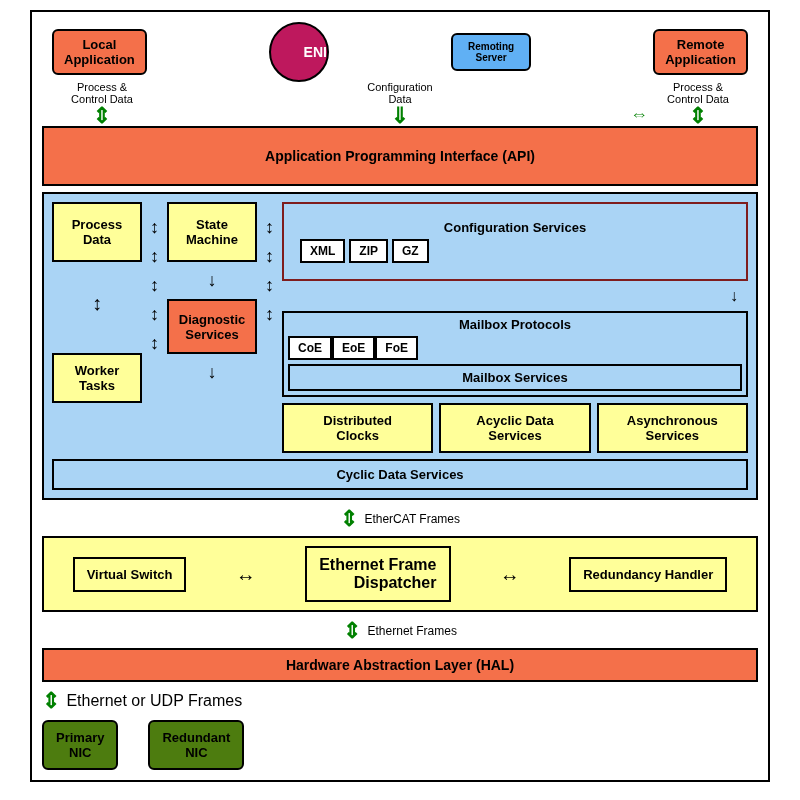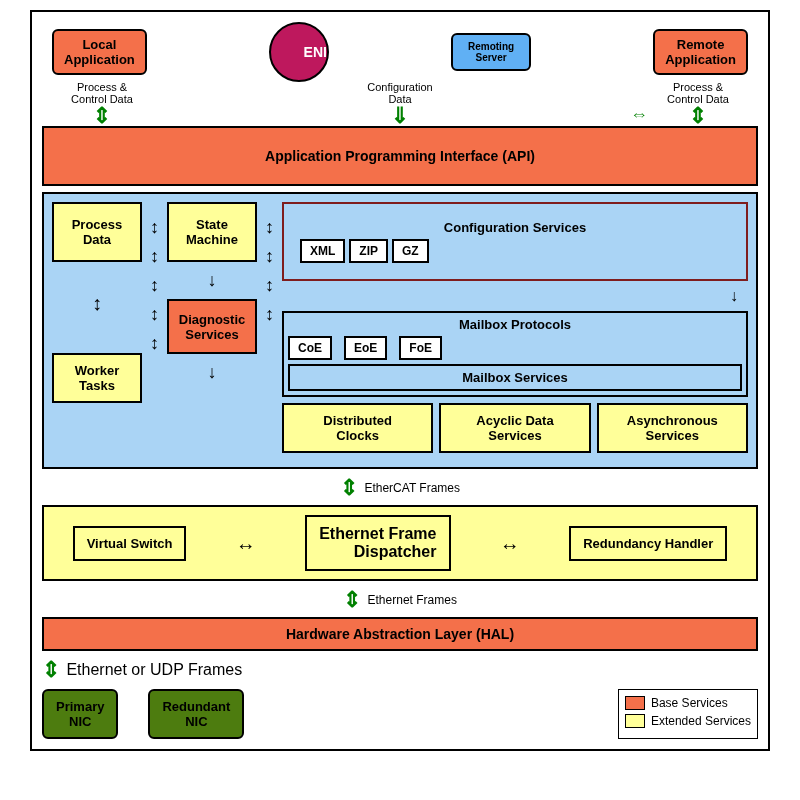--- a/index.html
+++ b/index.html
@@ -171,21 +171,21 @@
 
     .mailbox-protocols-label {
       font-weight: bold;
       font-size: 13px;
       margin-bottom: 4px;
       text-align: center;
     }
 
     .mailbox-sub-row {
       display: flex;
-      gap: 12px;
+      gap: 0;
       margin-bottom: 4px;
     }
 
     .mailbox-sub-box {
       background: #fff;
       border: 2px solid #000;
       padding: 3px 8px;
       font-size: 12px;
       font-weight: bold;
     }
@@ -419,20 +419,23 @@
               <span>Acyclic Data<br>Services</span>
             </div>
             <div class="inner-yellow-box" style="flex:1;min-height:50px;display:flex;align-items:center;justify-content:center;">
               <span>Asynchronous<br>Services</span>
             </div>
           </div>
 
         </div>
       </div>
 
+      <div class="cyclic-bar">
+        <span>Cyclic Data Services</span>
+      </div>
 
     </div>
 
     <div style="display:flex;align-items:center;justify-content:center;gap:6px;margin:4px 0;">
       <span style="font-size:22px;color:#008000;font-weight:bold;">⇕</span>
       <span style="font-size:12px;">EtherCAT Frames</span>
     </div>
 
     <div class="switch-area">
       <div class="switch-row">
@@ -471,27 +474,17 @@
 
         <div style="display:flex;gap:30px;">
           <div class="nic-box">
             <span>Primary<br>NIC</span>
           </div>
           <div class="nic-box">
             <span>Redundant<br>NIC</span>
           </div>
         </div>
 
-        <div class="legend">
-          <div class="legend-item">
-            <div class="legend-color" style="background:#f4704a;"></div>
-            <span>Base Services</span>
-          </div>
-          <div class="legend-item">
-            <div class="legend-color" style="background:#ffff99;"></div>
-            <span>Extended Services</span>
-          </div>
-        </div>
       </div>
     </div>
 
   </div>
 </div>
 
 </body></html>

